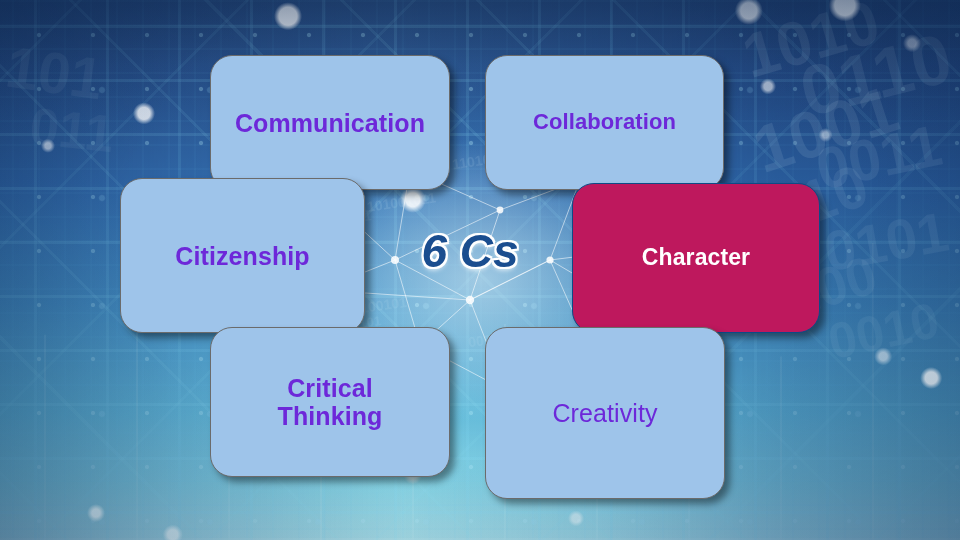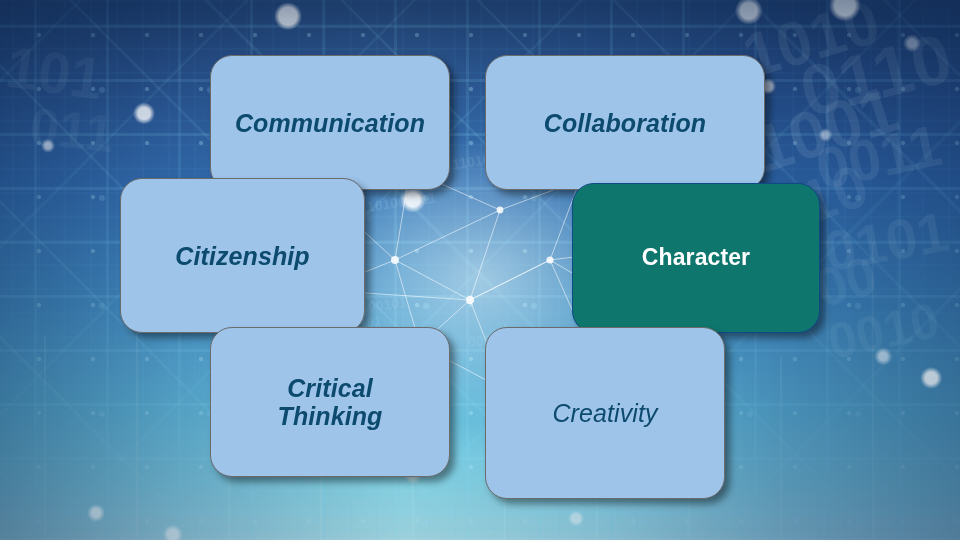--- a/index.html
+++ b/index.html
@@ -167,25 +167,24 @@
     border: 1px solid #6b6b6b;
     display: flex;
     align-items: center;
     justify-content: center;
     text-align: center;
     box-shadow: 5px 5px 7px rgba(0,0,0,0.42);
     letter-spacing: .1px;
   }
   .box.light {
     background: #9ec4ea;
-    color: #0c4a6e;
-    font-style: italic;
+    color: #6d28d9;
   }
   .box.dark {
-    background: #0f766e;
+    background: #be185d;
     border-color: #0d4madeup;
     border-color: #0d4a86;
     color: #ffffff;
   }
   .box-label { display: block; line-height: 1.12; }
 
   
   .center-title {
     position: absolute;
     left: 390px;
@@ -273,26 +272,27 @@
       <span class="bin" style="left: 300px; top: 214px; font-size: 13px; transform: rotate(-8deg); opacity: 0.3;">1001011001</span>
       <span class="bin" style="left: 330px; top: 300px; font-size: 14px; transform: rotate(-8deg); opacity: 0.32;">0110100101</span>
       <span class="bin" style="left: 296px; top: 320px; font-size: 13px; transform: rotate(-8deg); opacity: 0.3;">101100101101</span>
       <span class="bin" style="left: 320px; top: 338px; font-size: 13px; transform: rotate(-8deg); opacity: 0.28;">01001011001011</span>
       <span class="bin" style="left: 452px; top: 152px; font-size: 14px; transform: rotate(-8deg); opacity: 0.34;">1101001011</span>
       <span class="bin" style="left: 468px; top: 330px; font-size: 14px; transform: rotate(-8deg); opacity: 0.3;">0010110100</span>
     </div>
   <div class="bg-layer bg-bokeh"></div>
   <div class="bg-layer bg-vignette"></div>
 
+  <div class="center-title">6 Cs</div>
 
   <div id="boxes-host">
       <div class="box light" style="left: 210px; top: 55px; width: 240px; height: 135px; font-size: 25px; font-weight: 700;">
         <span class="box-label">Communication</span>
       </div>
-      <div class="box light" style="left: 485px; top: 55px; width: 280px; height: 135px; font-size: 25px; font-weight: 700;">
+      <div class="box light" style="left: 485px; top: 55px; width: 239px; height: 135px; font-size: 22px; font-weight: 700;">
         <span class="box-label">Collaboration</span>
       </div>
       <div class="box light" style="left: 120px; top: 178px; width: 245px; height: 155px; font-size: 25px; font-weight: 700; align-items: center;">
         <span class="box-label">Citizenship</span>
       </div>
       <div class="box dark" style="left: 572px; top: 183px; width: 248px; height: 150px; font-size: 23px; font-weight: 700;">
         <span class="box-label">Character</span>
       </div>
       <div class="box light" style="left: 210px; top: 327px; width: 240px; height: 150px; font-size: 25px; font-weight: 700;">
         <span class="box-label">Critical<br>Thinking</span>

